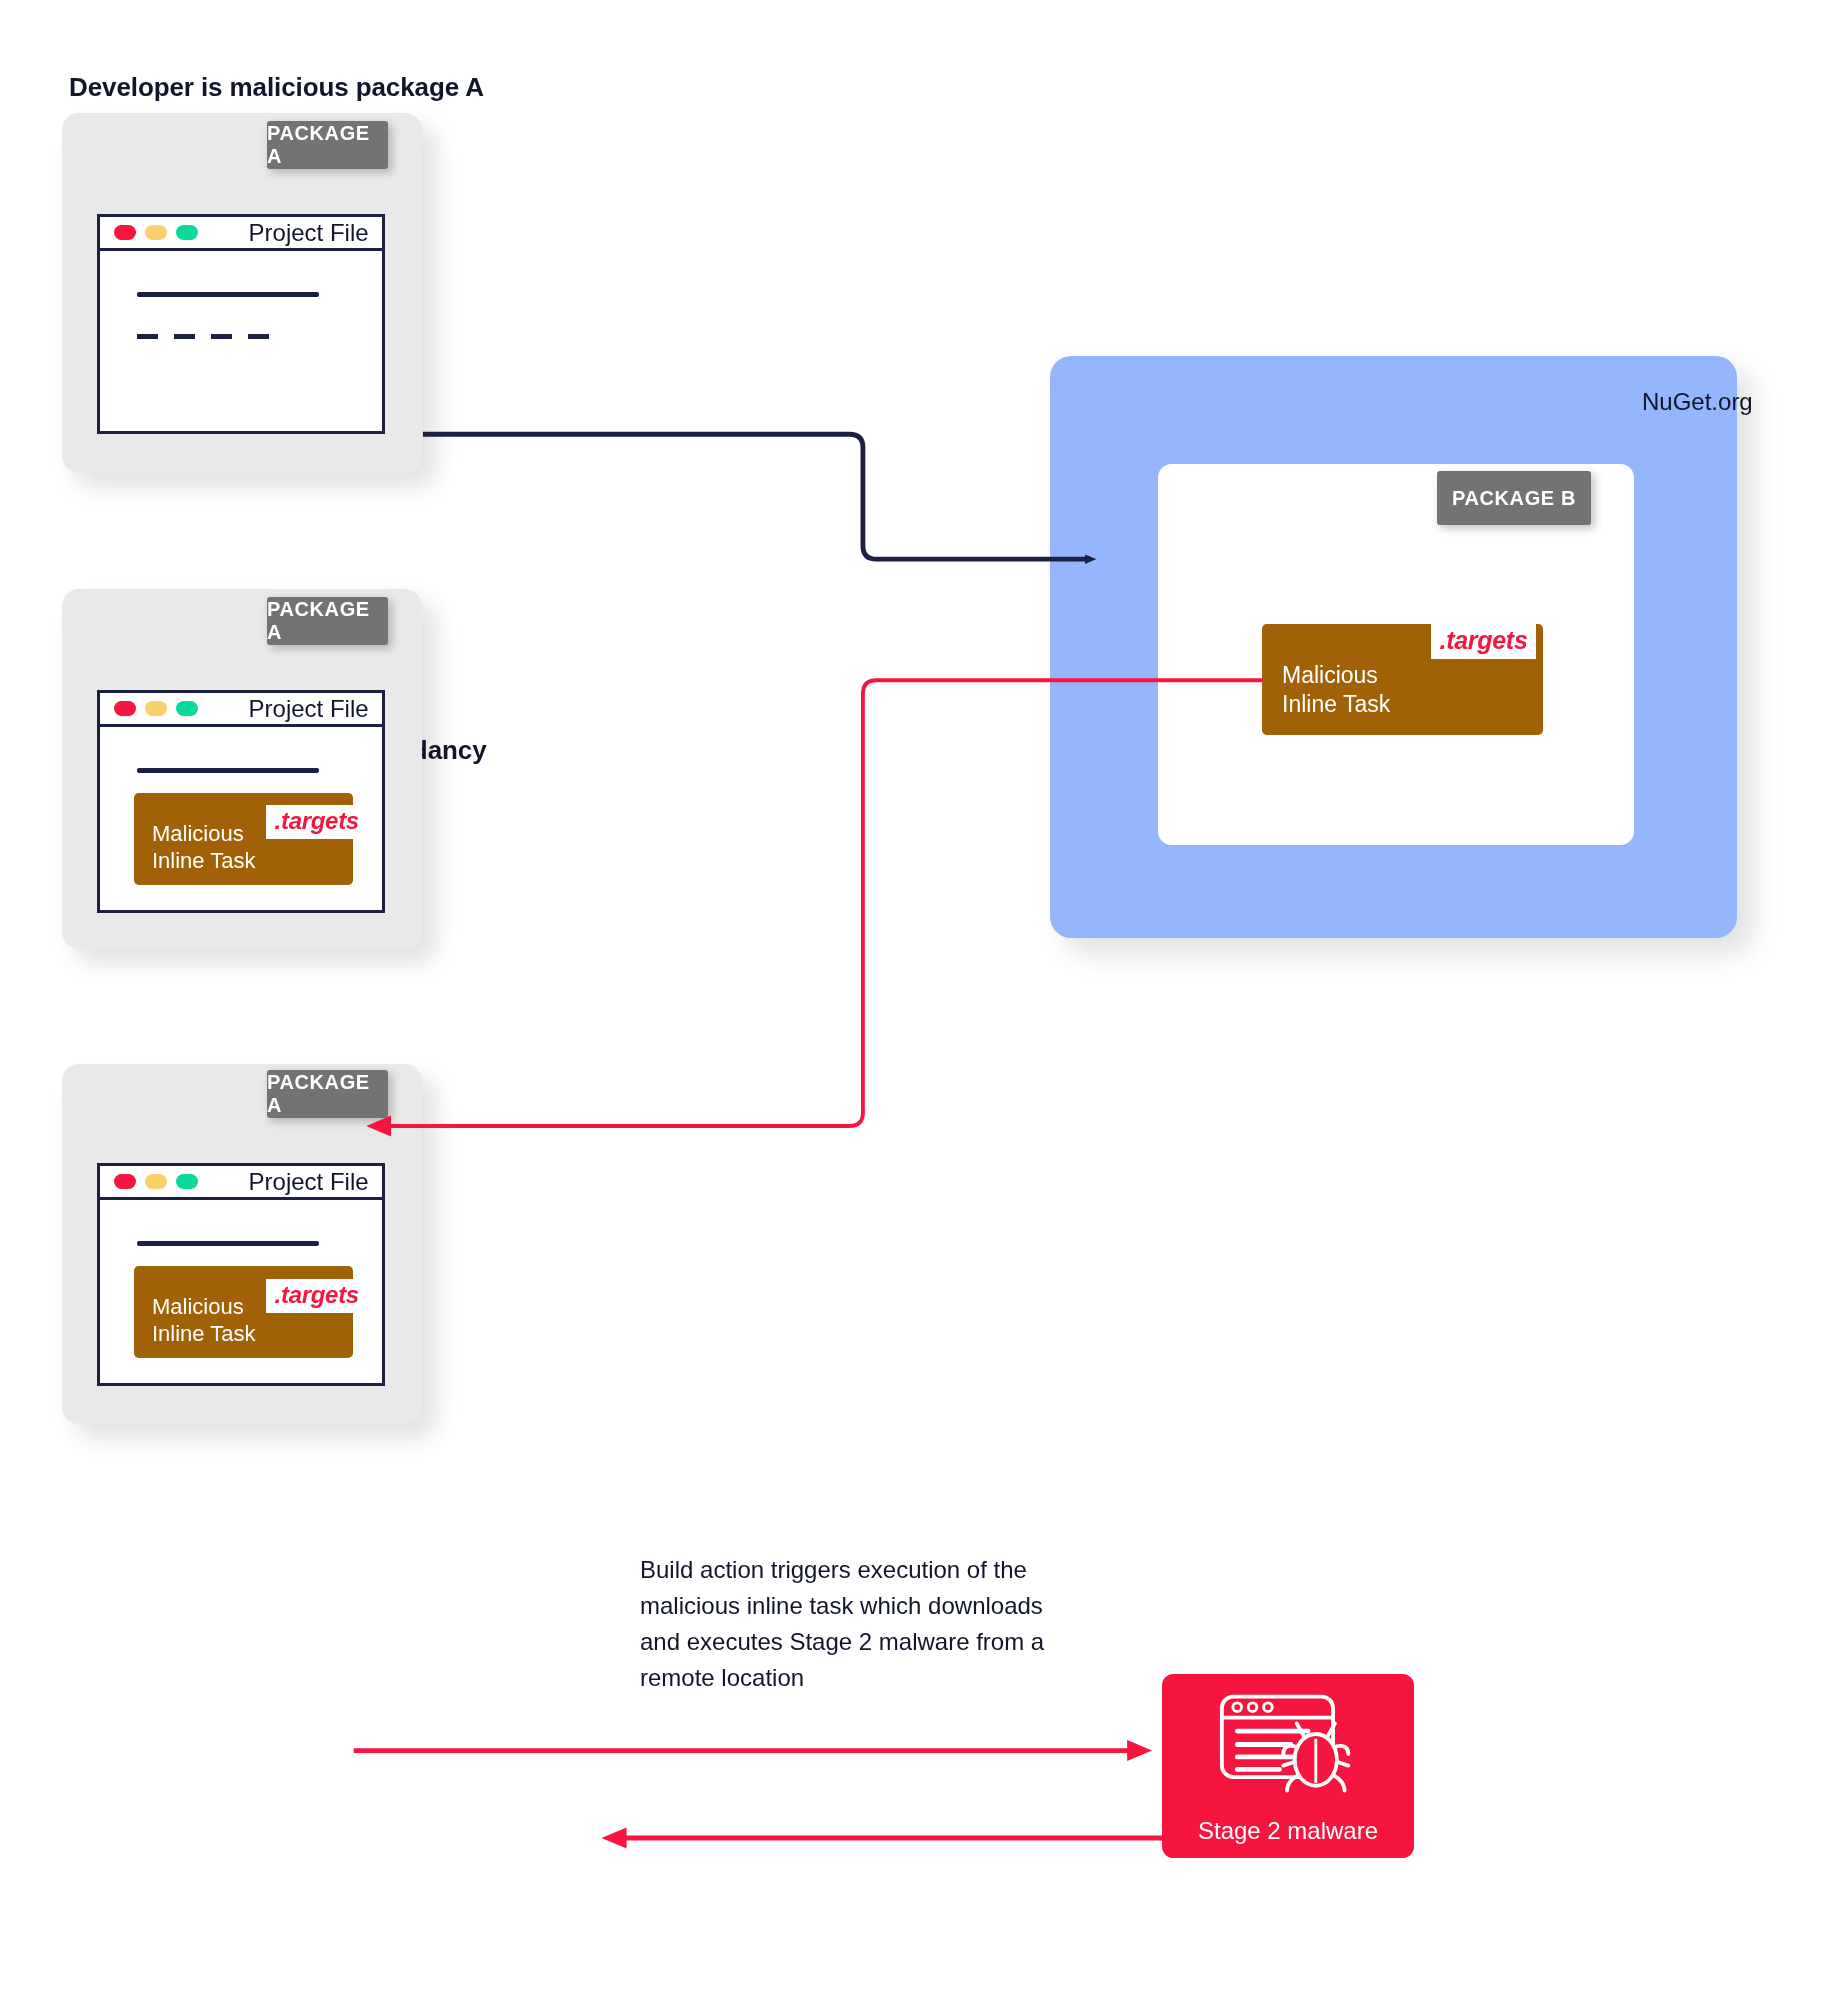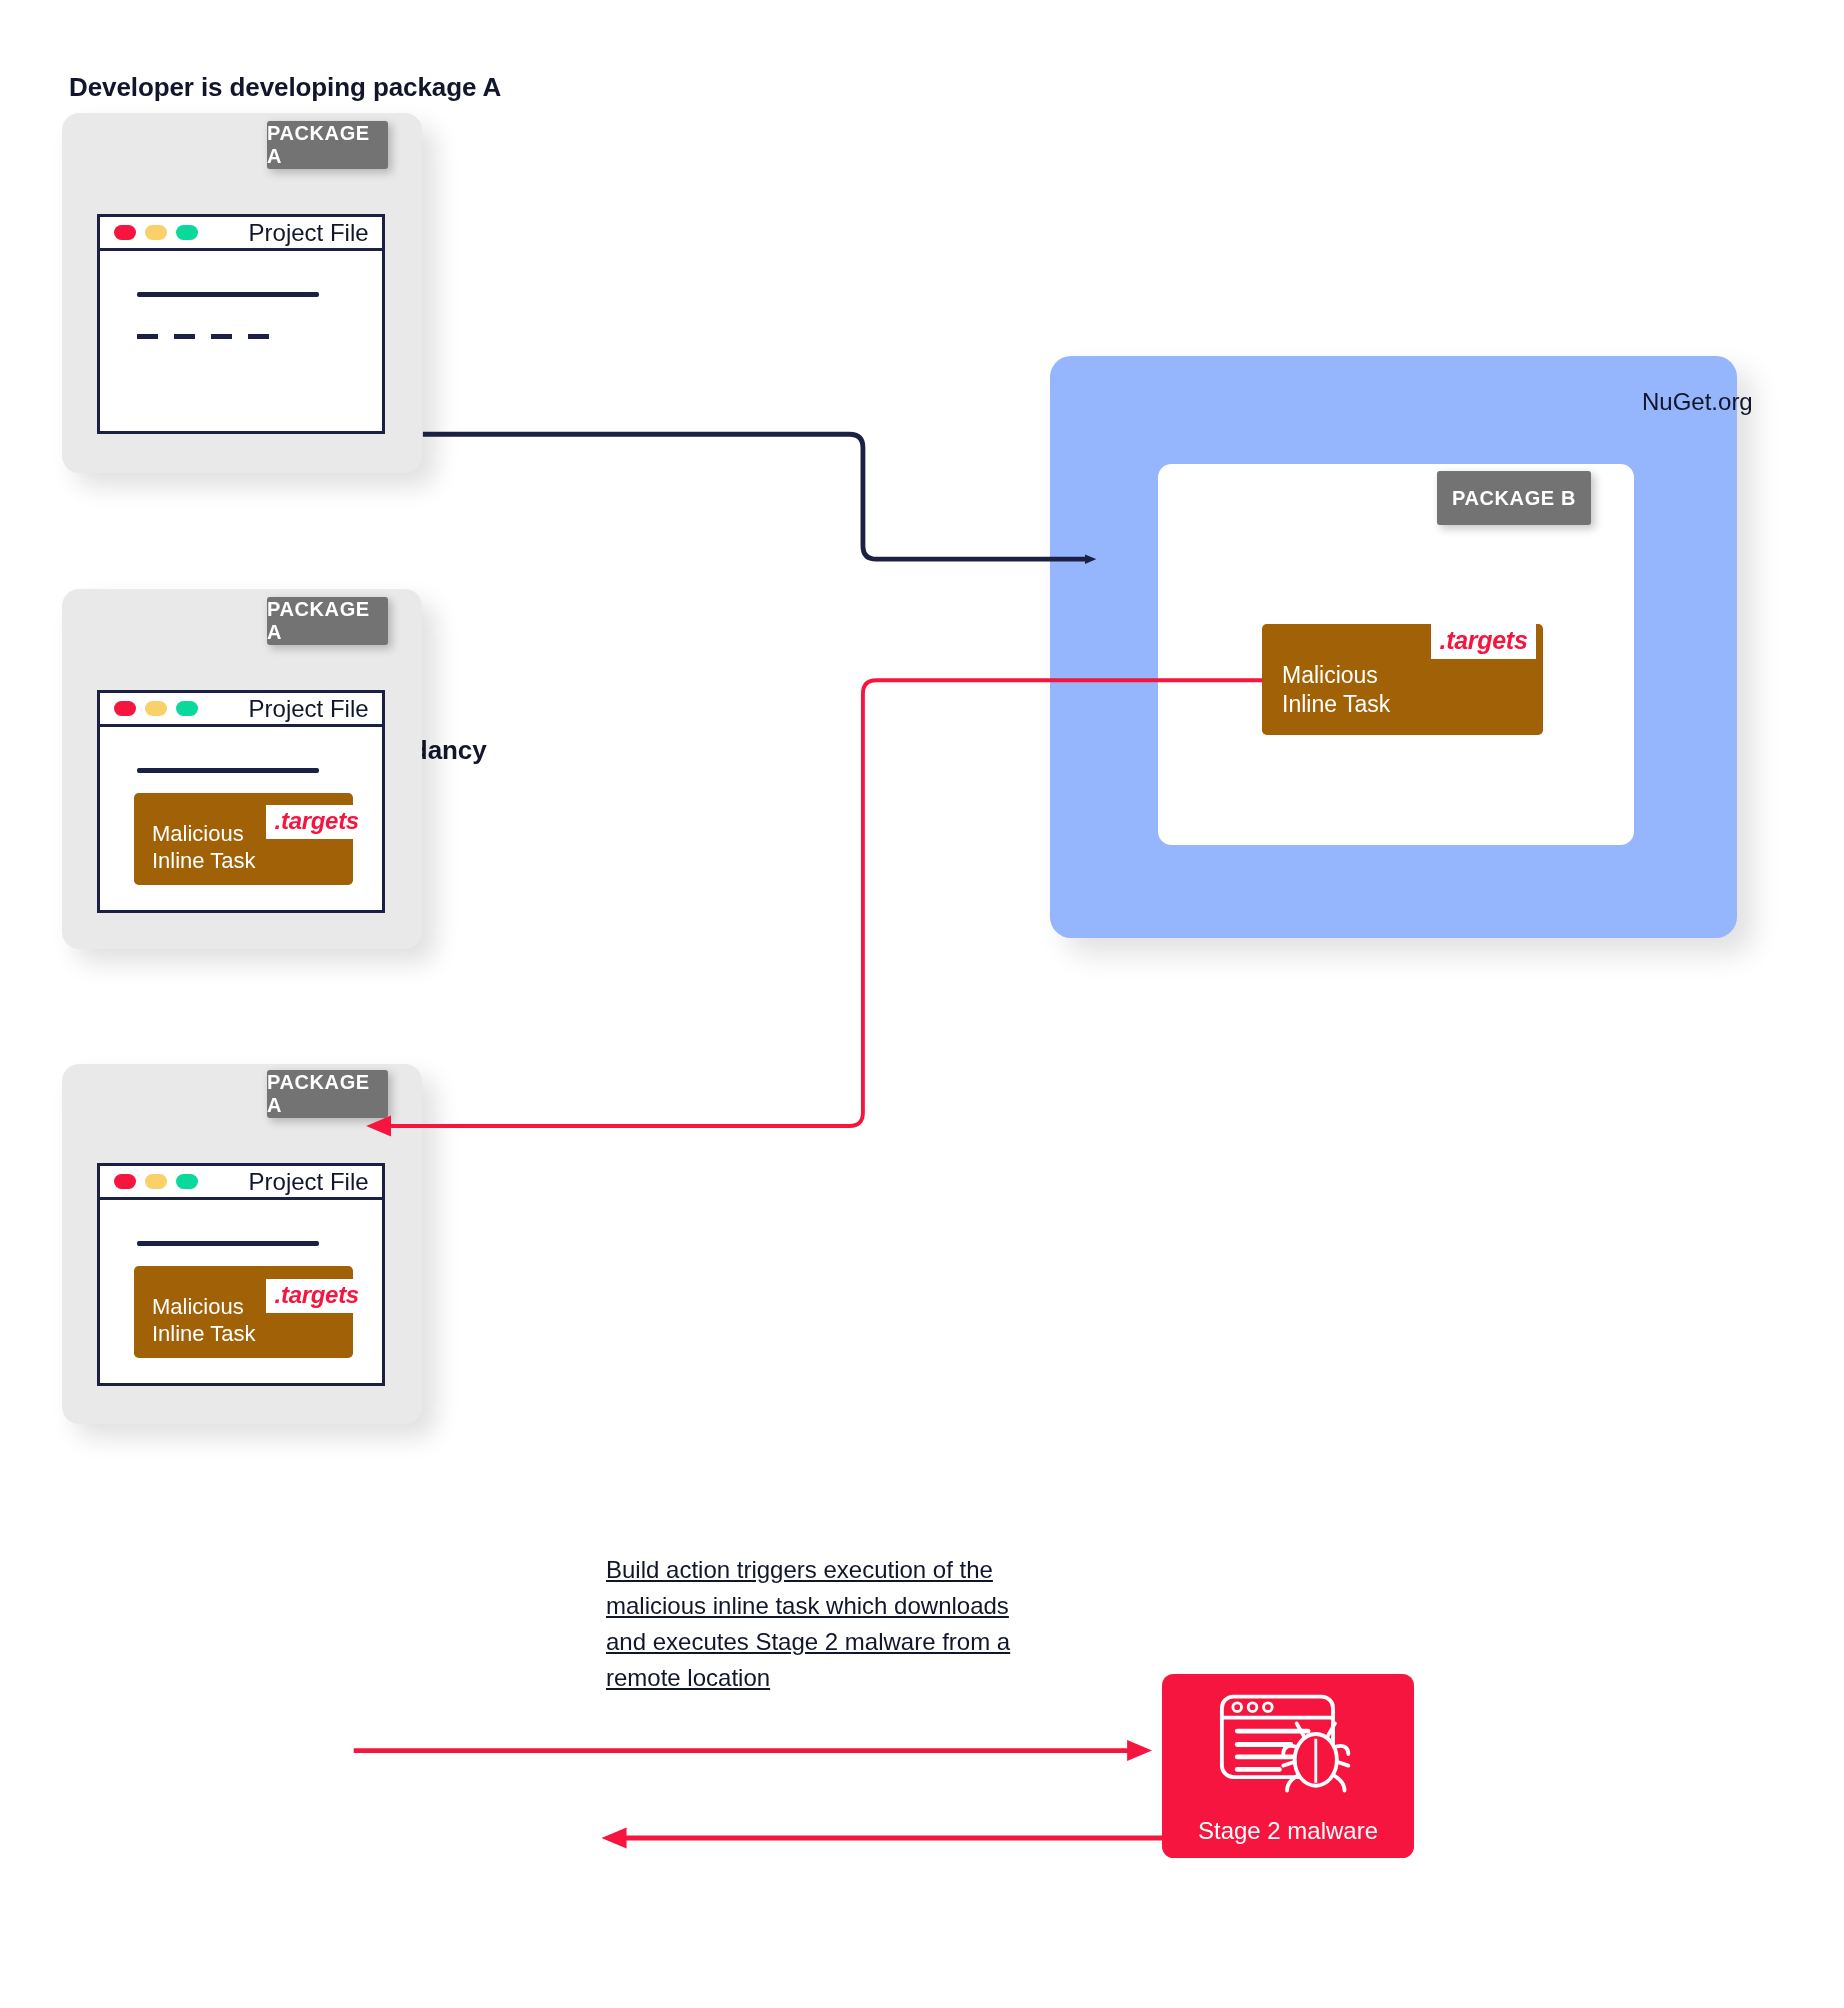--- a/index.html
+++ b/index.html
@@ -189,21 +189,21 @@
     width: 1845px;
     height: 2009px;
     pointer-events: none;
   }
 </style>
 </head>
 <body>
 
 <div id="stage">
 
-  <div class="section-title" style="left:69px; top:72px;">Developer is developing package A</div>
+  <div class="section-title" style="left:69px; top:72px;">Developer is malicious package A</div>
 
   <div class="pkg-card" style="left:62px; top:113px; width:360px; height:360px;"></div>
 
   <div class="pkg-badge" style="left:267px; top:121px; width:121px; height:48px;">PACKAGE A</div>
 
   <div class="proj-window" style="left:97px; top:214px; width:288px; height:220px;">
     <div class="proj-titlebar">
       <div class="dots">
         <div class="dot red"></div>
         <div class="dot yellow"></div>
@@ -280,21 +280,21 @@
       <div class="code-line-dashed" style="left:37px; top:83px; width:146px;"></div>
     </div>
   </div>
 
   <div class="mal-block" style="left:134px; top:1266px; width:219px; height:92px;">
     <div class="mal-text" style="left:18px; bottom:11.5px; font-size:22px; line-height:27px;"><span>Malicious</span>
 <span>Inline Task</span></div>
   </div>
   <div class="targets-tag" style="left:266px; top:1279px; font-size:24px;">.targets</div>
 
-  <div class="note" style="left:606px; top:1552px; width:413px;text-decoration:underline;">Build action triggers execution of the malicious inline task which downloads and executes Stage 2 malware from a remote location</div>
+  <div class="note" style="left:640px; top:1552px; width:413px;">Build action triggers execution of the malicious inline task which downloads and executes Stage 2 malware from a remote location</div>
 
   <div class="malware-card" style="left:1162px; top:1674px; width:252px; height:184px;align-items:center;">
     <svg width="144" height="115" viewBox="0 0 150 120">
 
       <rect x="6" y="10" width="116" height="84" rx="12" ry="12" fill="none" stroke="#ffffff" stroke-width="4"></rect>
       <line x1="6" y1="32" x2="122" y2="32" stroke="#ffffff" stroke-width="4"></line>
       <circle cx="22" cy="21" r="4.5" fill="none" stroke="#ffffff" stroke-width="3"></circle>
       <circle cx="38" cy="21" r="4.5" fill="none" stroke="#ffffff" stroke-width="3"></circle>
       <circle cx="54" cy="21" r="4.5" fill="none" stroke="#ffffff" stroke-width="3"></circle>
 

